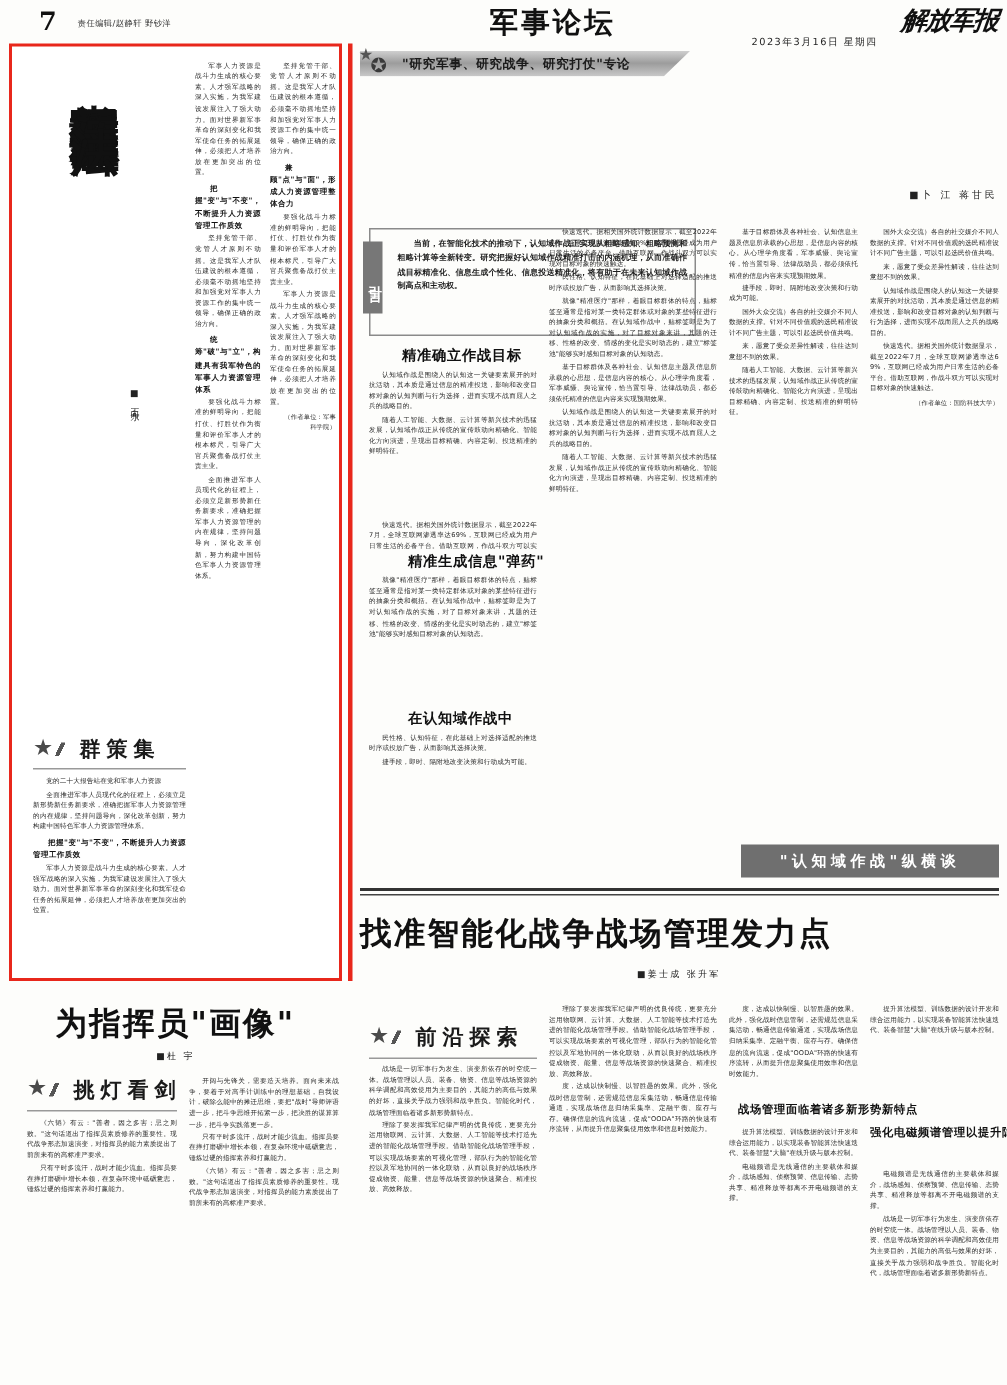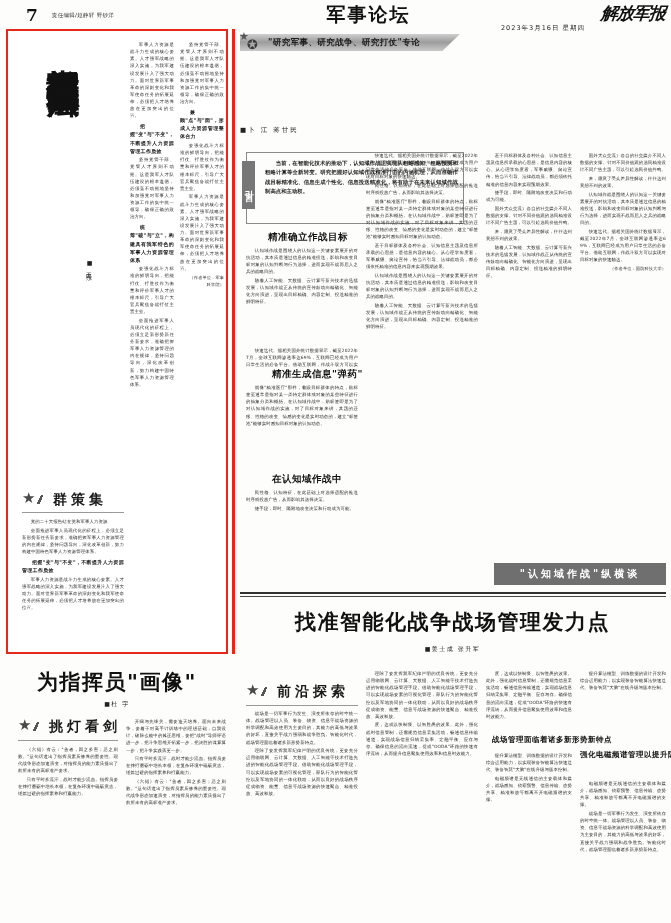--- a/index.html
+++ b/index.html
@@ -136,21 +136,21 @@
 
   .main-headline {
     position: absolute; left: 240px; top: 62px; width: 425px;
     text-align: center;
     font-size: 27px; font-weight: bold; color: #111;
     letter-spacing: 2px;
     font-family: "DejaVu Sans", sans-serif;
   }
   .main-byline {
     position: absolute; left: 240px; top: 126px; width: 425px;
-    text-align: left; font-size: 6.5px; color: #222; letter-spacing: 2px;
+    text-align: right; font-size: 6.5px; color: #222; letter-spacing: 2px;
   }
 
   
   .intro-box {
     position: absolute; left: 246px; top: 152px;
     width: 218px; height: 72px;
     border: 1px solid #8a8a8a;
   }
   .intro-tab {
     position: absolute; left: -5px; top: 8px;
@@ -183,21 +183,21 @@
     background: #6f6f6f;
     display: flex; align-items: center; justify-content: center;
   }
   .tag-band span {
     font-size: 10px; font-weight: bold; color: #fff; letter-spacing: 3px;
     white-space: nowrap;
   }
 
   .sec2-headline {
     position: absolute; left: 240px; top: 608px; width: 425px;
-    text-align: center; font-size: 21px; font-weight: bold; color: #111;
+    text-align: left; font-size: 21px; font-weight: bold; color: #111;
     letter-spacing: 1.5px; font-family: "DejaVu Serif", serif;
   }
   .sec2-byline {
     position: absolute; left: 240px; top: 645px; width: 425px;
     text-align: center; font-size: 6px; color: #222; letter-spacing: 1.5px;
   }
 
   .bot-headline {
     position: absolute; left: 8px; top: 668px; width: 218px;
     text-align: center; font-size: 21px; font-weight: bold; color: #111;

